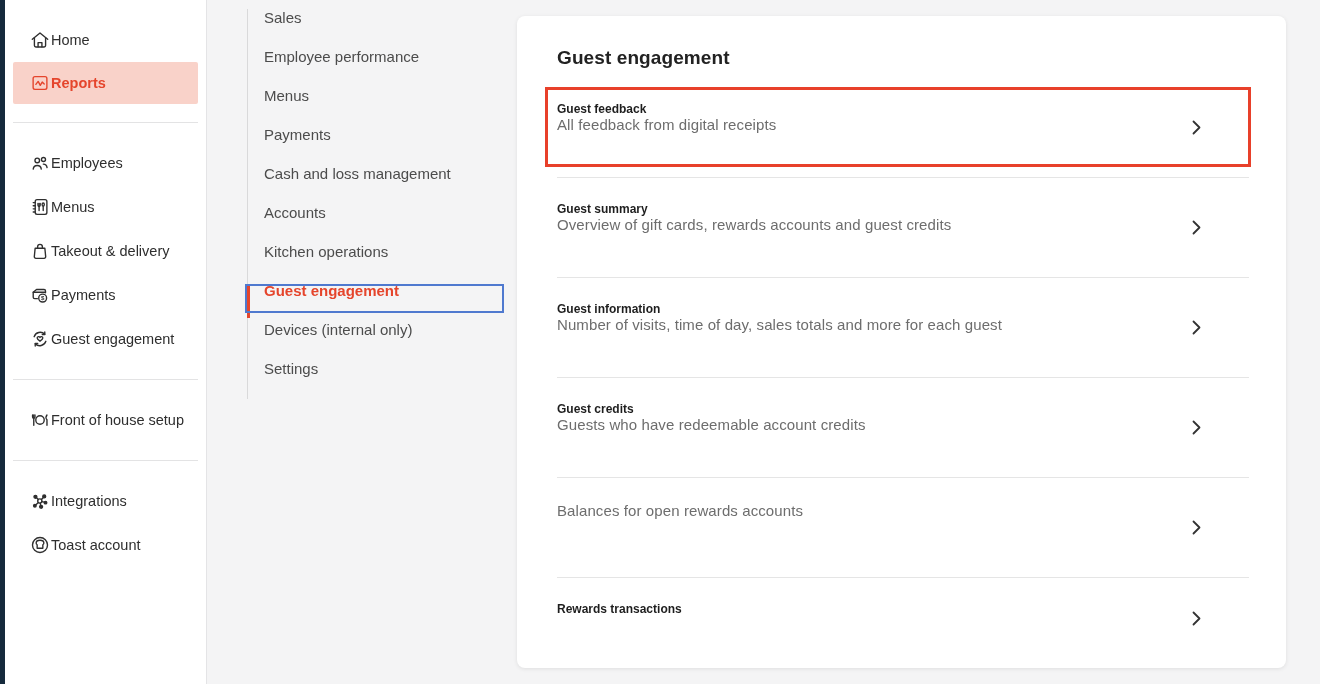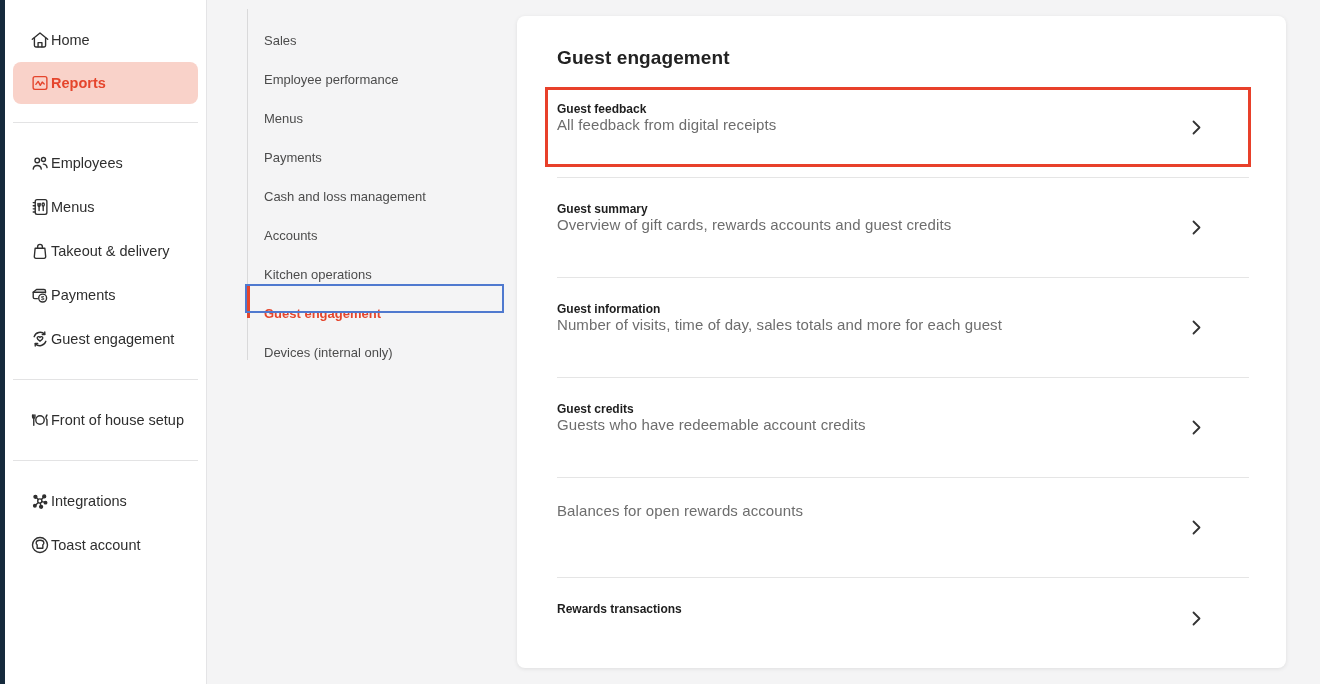--- a/index.html
+++ b/index.html
@@ -17,29 +17,29 @@
   
   .edge-strip{position:absolute;left:0;top:0;width:5px;height:100%;background:var(--sidebar-edge);}
 
   
   .sidebar{position:absolute;left:5px;top:0;width:202px;height:100%;background:#ffffff;
            border-right:1px solid #e4e4e6;padding-top:18px;}
   .side-item{height:44px;display:flex;align-items:center;gap:0;padding-left:24px;
              color:#2e2e2e;font-size:14.5px;cursor:pointer;white-space:nowrap;}
   .side-item .icn{width:22px;height:22px;flex:0 0 22px;display:flex;align-items:center;justify-content:center;}
   .side-item svg{stroke:#2f2f2f;fill:none;stroke-width:1.5;stroke-linecap:round;stroke-linejoin:round;}
-  .side-item.active{background:var(--active-pill-bg);border-radius:8px;margin:0 8px;padding-left:16px;
+  .side-item.active{background:var(--active-pill-bg);border-radius:2px;margin:0 8px;padding-left:16px;
                     height:42px;color:var(--accent-red);font-weight:bold;}
   .side-item.active svg{stroke:var(--accent-red);}
   .side-divider{height:1px;background:#e3e3e4;margin:18px 8px;}
 
   
   .subnav{position:absolute;left:247px;top:9px;width:262px;border-left:1px solid #d9d9da;}
-  .subnav-item{position:relative;height:39px;display:flex;align-items:flex-end;padding-left:16px;
-               font-size:13px;color:#4c4c4c;cursor:pointer;white-space:nowrap;}
+  .subnav-item{position:relative;height:39px;display:flex;align-items:flex-start;padding-left:16px;
+               font-size:15px;color:#4c4c4c;cursor:pointer;white-space:nowrap;}
   .subnav-item.selected{color:var(--accent-red);font-weight:bold;}
   .active-bar{position:absolute;left:-1px;top:3px;bottom:3px;width:3px;background:var(--accent-red);}
   .annot-blue{position:absolute;left:-3px;top:2px;width:259px;height:29px;
               border:2px solid var(--annotation-blue);pointer-events:none;}
 
   
   .card{position:absolute;left:517px;top:16px;width:769px;height:652px;background:#ffffff;
         border-radius:8px;box-shadow:0 1px 4px rgba(0,0,0,.09);padding:0 37px 0 40px;}
   .card-title{padding-top:31px;height:72px;font-size:19px;font-weight:bold;color:#222222;letter-spacing:.1px;}
   .row{position:relative;height:100px;padding-top:24px;border-bottom:1px solid #e5e5e5;cursor:pointer;}
@@ -212,20 +212,23 @@
       <span>Kitchen operations</span>
     </div>
     <div class="subnav-item selected">
       <span class="active-bar"></span>
       <span>Guest engagement</span>
       <span class="annot-blue"></span>
     </div>
     <div class="subnav-item">
       <span>Devices (internal only)</span>
     </div>
+    <div class="subnav-item">
+      <span>Settings</span>
+    </div>
   </nav>
 
   <main class="card">
     <div class="annot-red"></div>
 
     <h1 class="card-title">Guest engagement</h1>
 
     <div class="row first">
       <div class="row-title">Guest feedback</div>
       <div class="row-sub">All feedback from digital receipts</div>

